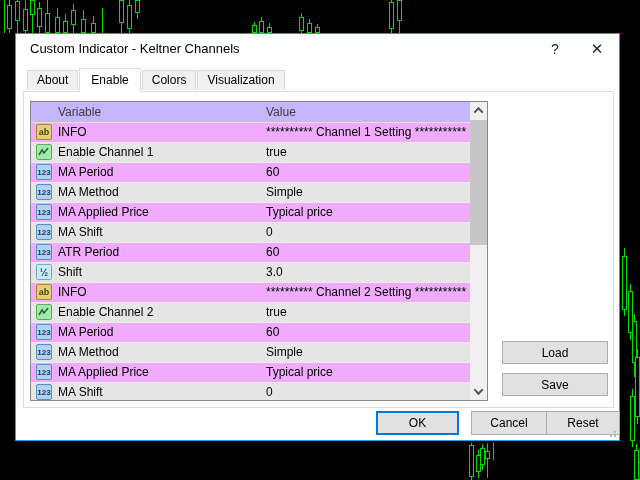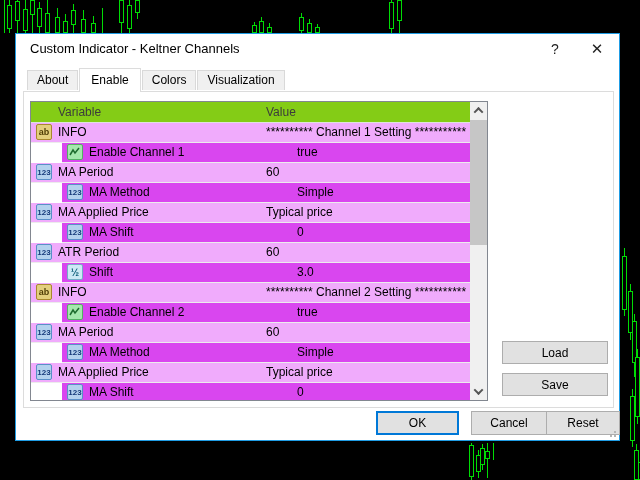--- a/index.html
+++ b/index.html
@@ -24,27 +24,27 @@
   .tab.active{height:24px;line-height:23px;background:#fff;border-color:#dcdcdc;
     margin-bottom:0;padding:0 11px;position:relative;z-index:4;}
 
   #tab-page{position:absolute;left:7px;top:57px;width:591px;height:317px;
     background:#fff;border:1px solid #dcdcdc;box-sizing:border-box;z-index:2;}
 
   #param-table{position:absolute;left:14px;top:67px;width:458px;height:300px;
     border:1px solid #828790;box-sizing:border-box;background:#fff;overflow:hidden;z-index:3;}
   #col-sep{position:absolute;left:229px;top:0;bottom:0;width:1px;background:#e4e4e4;}
   #table-header{position:relative;height:21px;border-bottom:1px solid #e0e0e0;
-    box-sizing:border-box;background:#84cc16;z-index:2;}
+    box-sizing:border-box;background:#c4b5fd;z-index:2;}
   .hdr-cell{position:absolute;top:0;line-height:20px;font-size:12px;color:#3c3c3c;}
   #hdr-variable{left:27px;}
   #hdr-value{left:235px;}
   #table-body{position:absolute;left:0;top:21px;right:17px;}
   .row{position:relative;height:20px;border-bottom:1px solid #ececec;box-sizing:border-box;background:#f0abfc;}
-  .row.alt{background:#d946ef;margin-left:31px;}
+  .row.alt{background:#e5e5e5;}
   .p-icon{position:absolute;left:5px;top:1px;width:16px;height:16px;border-radius:2px;
     display:flex;align-items:center;justify-content:center;font-weight:bold;
     box-sizing:border-box;border:1px solid;}
   .var-cell{position:absolute;left:27px;top:0;line-height:18px;font-size:12px;color:#000;white-space:nowrap;}
   .val-cell{position:absolute;left:235px;top:0;line-height:18px;font-size:12px;color:#000;white-space:nowrap;}
 
   #scrollbar{position:absolute;right:0;top:0;bottom:0;width:17px;background:#f0f0f0;z-index:5;}
   .scroll-btn{position:absolute;left:0;width:17px;height:17px;background:#f0f0f0;
     display:flex;align-items:center;justify-content:center;}
   #scroll-up{top:0;}#scroll-down{bottom:0;}

